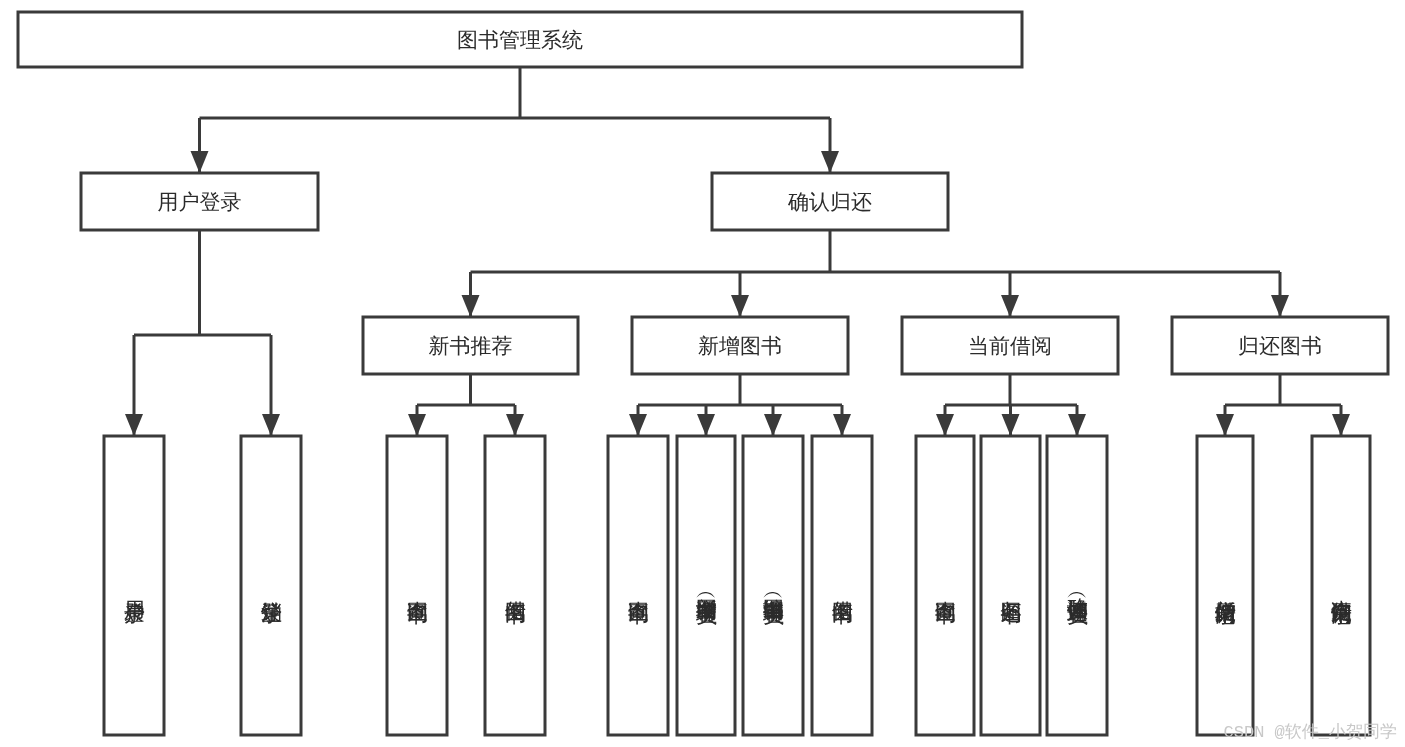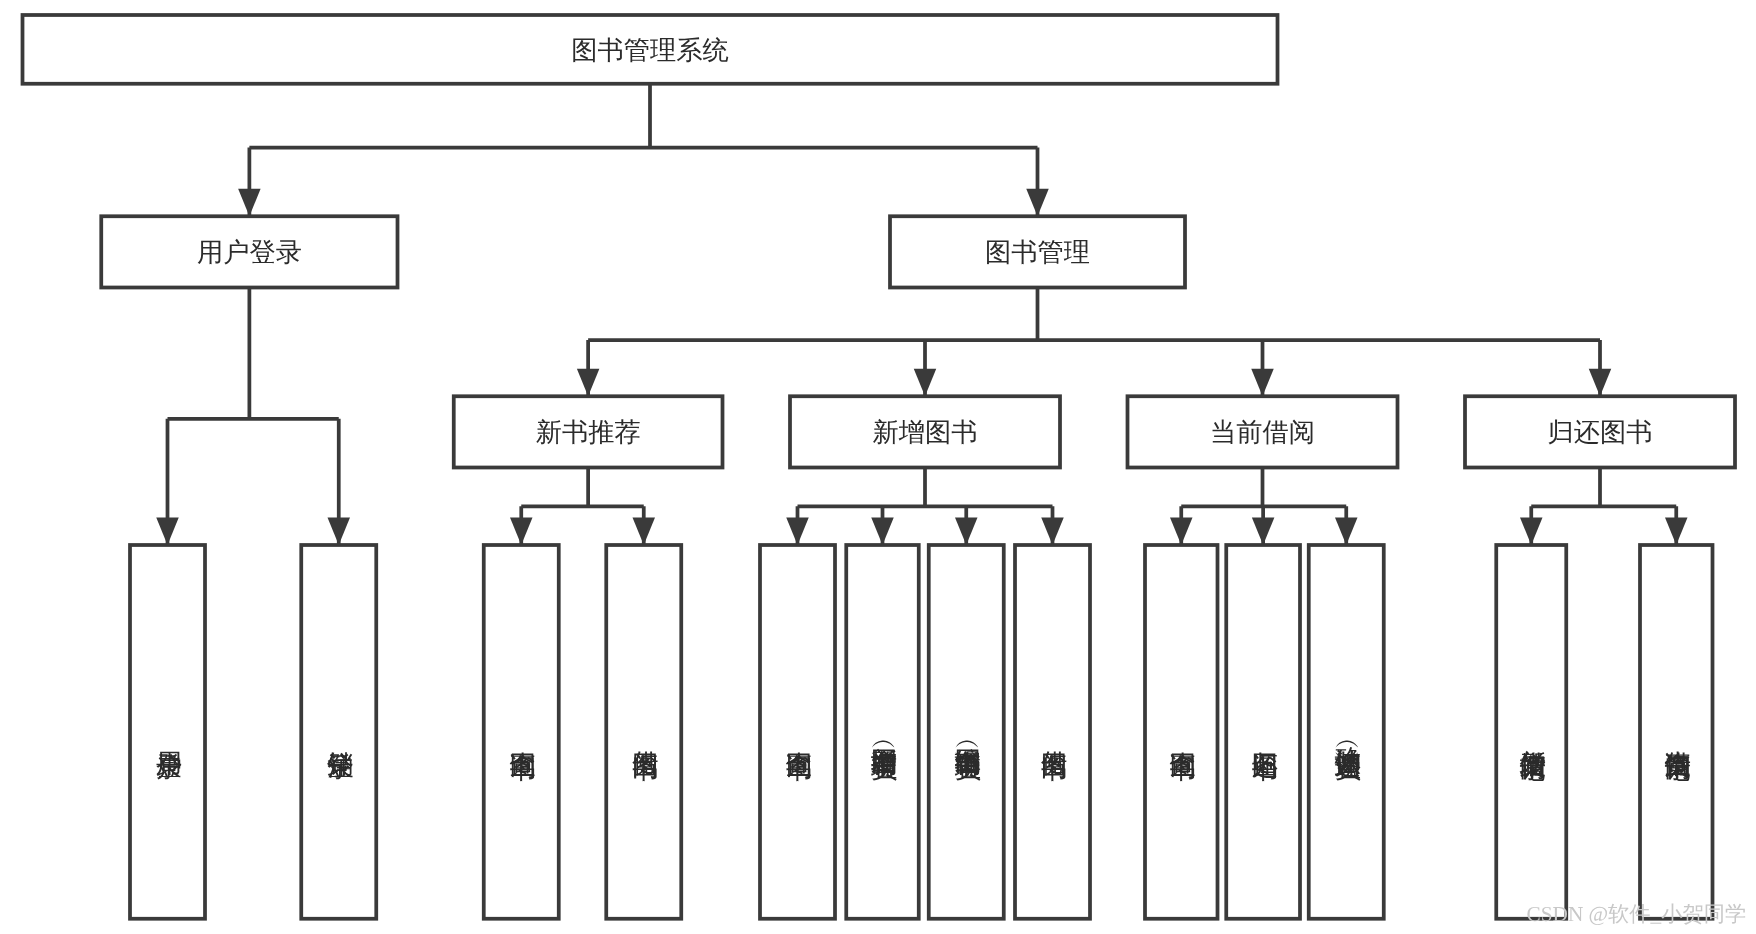--- a/index.html
+++ b/index.html
@@ -41,21 +41,21 @@
   .arrow-head {
     fill: #3a3a3a;
     stroke: none;
   }
   .watermark-text {
     position: absolute;
     right: 8px;
     bottom: 4px;
     font-size: 17px;
     color: #c8c8c8;
-    font-family: Liberation Serif, serif;
+    font-family: Liberation Mono, monospace;
     white-space: nowrap;
     pointer-events: none;
     user-select: none;
   }
 </style>
 </head>
 <body>
 
 <div id="diagram-root">
   <svg class="diagram" viewBox="0 0 1405 747" xmlns="http://www.w3.org/2000/svg">
@@ -117,21 +117,21 @@
         <g>
           <rect x="18" y="12" width="1004" height="55" class="node-box"></rect>
           <foreignObject x="18" y="12" width="1004" height="55"><div xmlns="http://www.w3.org/1999/xhtml" style="width: 100%; height: 100%; display: flex; align-items: center; justify-content: center; color: rgb(43, 43, 43); font-family: &quot;Liberation Sans&quot;, &quot;DejaVu Sans&quot;, sans-serif; font-size: 21px;">图书管理系统</div></foreignObject>
         </g>
         <g>
           <rect x="81" y="173" width="237" height="57" class="node-box"></rect>
           <foreignObject x="81" y="173" width="237" height="57"><div xmlns="http://www.w3.org/1999/xhtml" style="width: 100%; height: 100%; display: flex; align-items: center; justify-content: center; color: rgb(43, 43, 43); font-family: &quot;Liberation Sans&quot;, &quot;DejaVu Sans&quot;, sans-serif; font-size: 21px;">用户登录</div></foreignObject>
         </g>
         <g>
           <rect x="712" y="173" width="236" height="57" class="node-box"></rect>
-          <foreignObject x="712" y="173" width="236" height="57"><div xmlns="http://www.w3.org/1999/xhtml" style="width: 100%; height: 100%; display: flex; align-items: center; justify-content: center; color: rgb(43, 43, 43); font-family: &quot;Liberation Sans&quot;, &quot;DejaVu Sans&quot;, sans-serif; font-size: 21px;">图书管理</div></foreignObject>
+          <foreignObject x="712" y="173" width="236" height="57"><div xmlns="http://www.w3.org/1999/xhtml" style="width: 100%; height: 100%; display: flex; align-items: center; justify-content: center; color: rgb(43, 43, 43); font-family: &quot;Liberation Sans&quot;, &quot;DejaVu Sans&quot;, sans-serif; font-size: 21px;">确认归还</div></foreignObject>
         </g>
         <g>
           <rect x="363" y="317" width="215" height="57" class="node-box"></rect>
           <foreignObject x="363" y="317" width="215" height="57"><div xmlns="http://www.w3.org/1999/xhtml" style="width: 100%; height: 100%; display: flex; align-items: center; justify-content: center; color: rgb(43, 43, 43); font-family: &quot;Liberation Sans&quot;, &quot;DejaVu Sans&quot;, sans-serif; font-size: 21px;">新书推荐</div></foreignObject>
         </g>
         <g>
           <rect x="632" y="317" width="216" height="57" class="node-box"></rect>
           <foreignObject x="632" y="317" width="216" height="57"><div xmlns="http://www.w3.org/1999/xhtml" style="width: 100%; height: 100%; display: flex; align-items: center; justify-content: center; color: rgb(43, 43, 43); font-family: &quot;Liberation Sans&quot;, &quot;DejaVu Sans&quot;, sans-serif; font-size: 21px;">新增图书</div></foreignObject>
         </g>
         <g>

